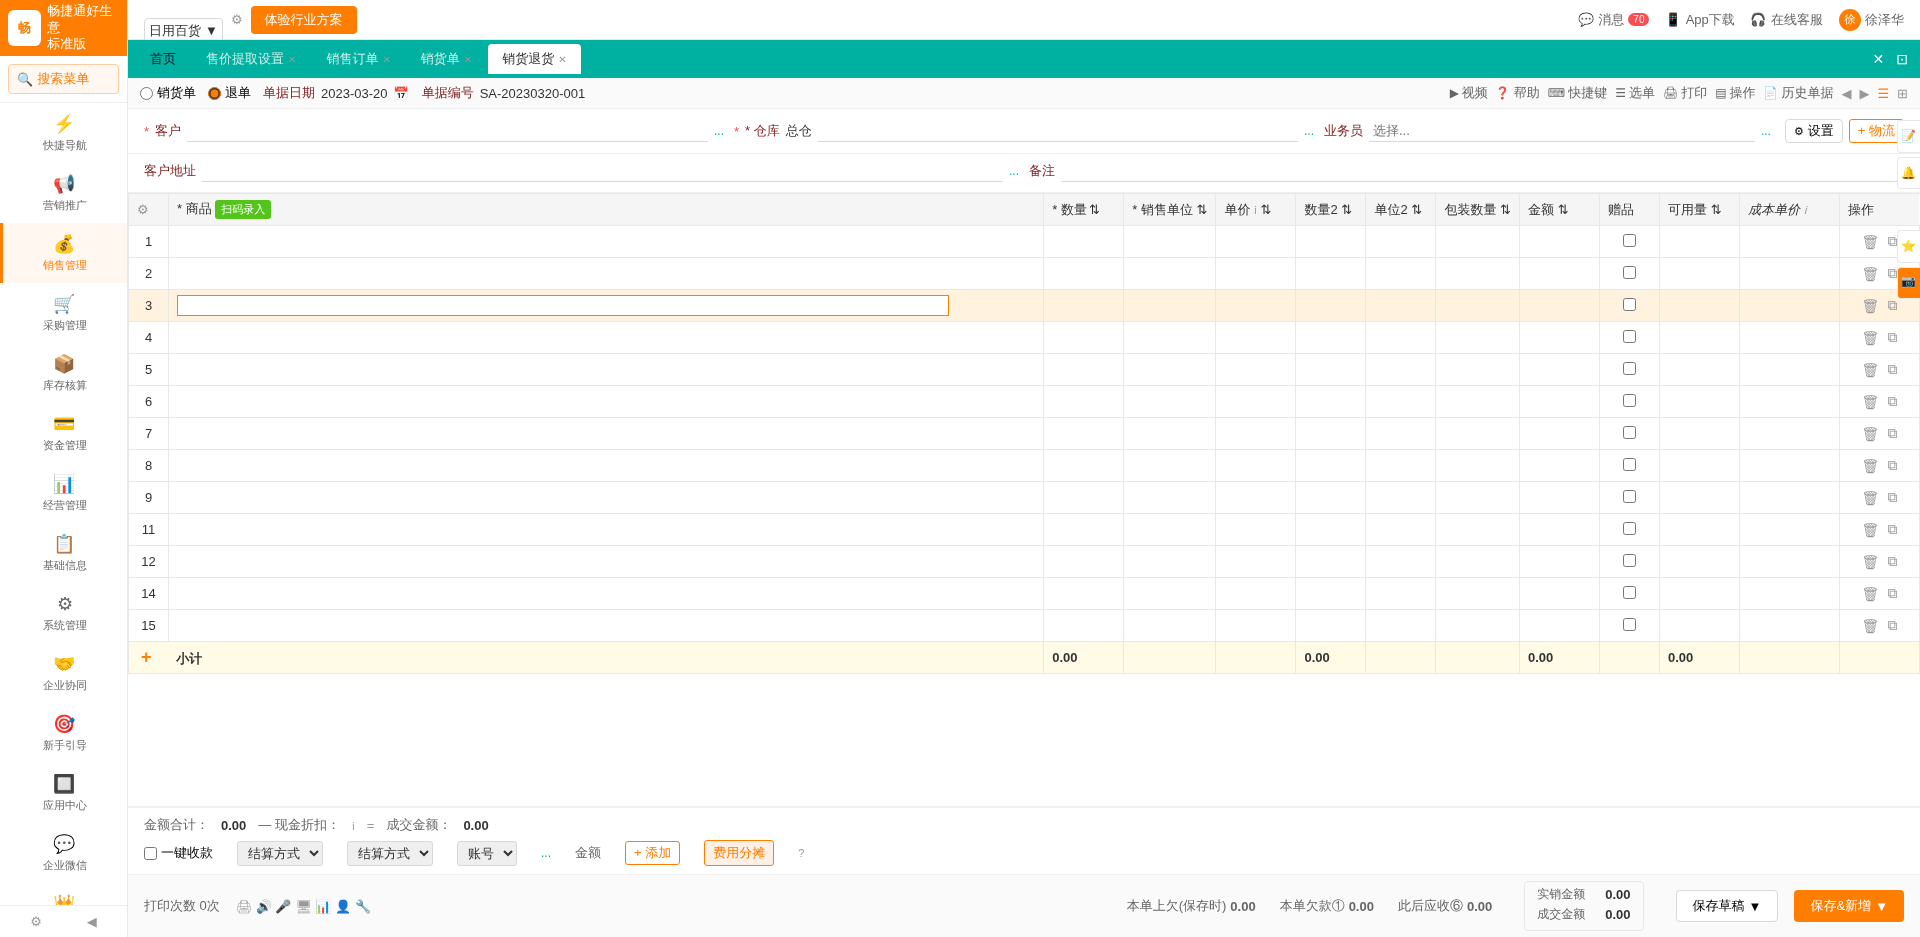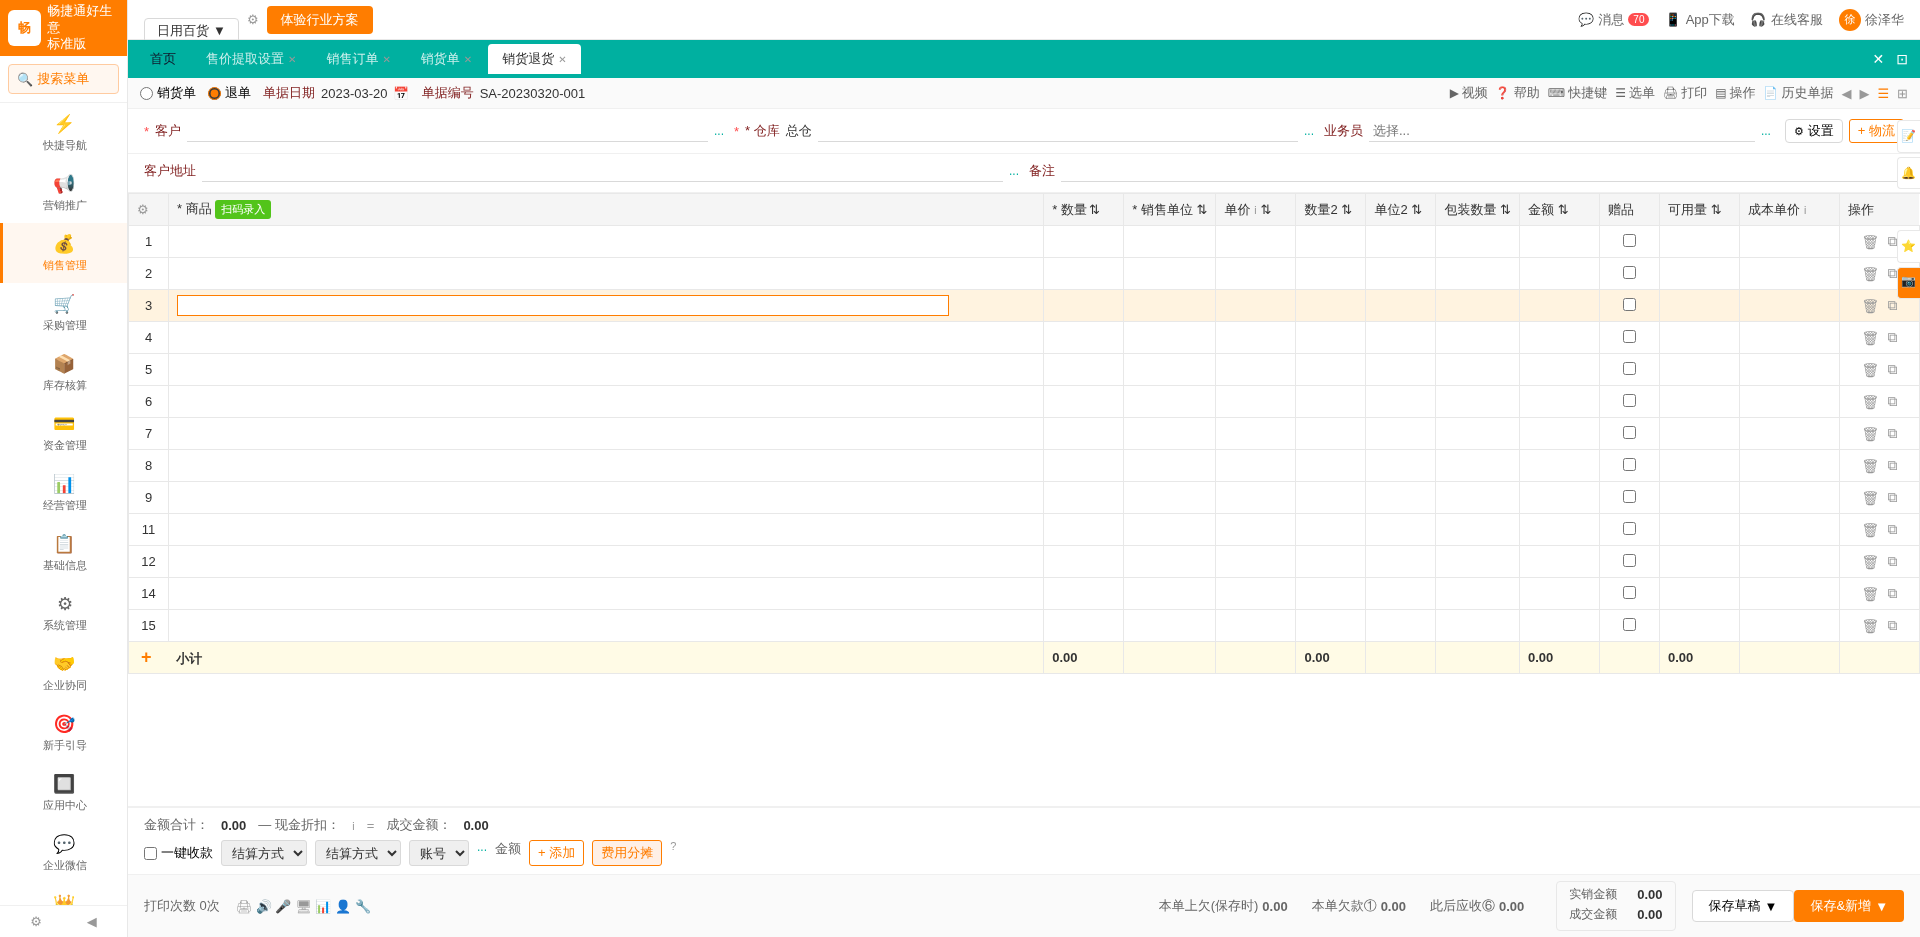--- a/index.html
+++ b/index.html
@@ -18,21 +18,21 @@
     .sidebar-item .icon { font-size: 18px; margin-bottom: 3px; }
     .sidebar-item .label { font-size: 11px; text-align: center; }
     .sidebar-footer { padding: 8px; display: flex; justify-content: space-around; border-top: 1px solid #f0f0f0; }
 
     
     .main { flex: 1; display: flex; flex-direction: column; overflow: hidden; }
 
     
     .top-header { background: #fff; height: 40px; display: flex; align-items: center; justify-content: space-between; padding: 0 16px; border-bottom: 1px solid #e8e8e8; }
     .header-left { display: flex; align-items: center; gap: 8px; }
-    .breadcrumb-select { display: flex; align-items: center; gap: 4px; border: 1px solid #d9d9d9; border-radius: 4px; padding: 3px 12px; color: #333; cursor: pointer; margin-top: 22px; }
+    .breadcrumb-select { display: flex; align-items: center; gap: 4px; border: 1px solid #d9d9d9; border-radius: 4px; padding: 3px 4px; color: #333; cursor: pointer; margin-top: 22px; }
     .trial-btn { background: #ff7d00; color: #fff; border: none; border-radius: 4px; padding: 5px 14px; cursor: pointer; font-size: 13px; }
     .header-right { display: flex; align-items: center; gap: 16px; color: #666; font-size: 12px; }
     .header-icon-item { display: flex; align-items: center; gap: 4px; cursor: pointer; }
     .badge { background: #ff4d4f; color: #fff; border-radius: 10px; padding: 1px 5px; font-size: 10px; }
 
     
     .tabs { background: #00b0a0; display: flex; align-items: center; height: 38px; padding: 0 8px; gap: 2px; }
     .tab { padding: 6px 14px; color: rgba(255,255,255,0.8); cursor: pointer; border-radius: 4px 4px 0 0; font-size: 13px; display: flex; align-items: center; gap: 4px; }
     .tab.active { background: #fff; color: #333; }
     .tab .close-icon { font-size: 10px; color: #999; }
@@ -76,21 +76,21 @@
     .footer-row td { background: #fffbe6 !important; font-weight: bold; }
     .add-row-btn { color: #ff7d00; cursor: pointer; font-size: 18px; font-weight: bold; margin-left: 4px; }
     .th-sort { cursor: pointer; display: inline-flex; align-items: center; gap: 2px; }
 
     
     .bottom-area { border-top: 2px solid #f0f0f0; padding: 8px 16px; }
     .amount-row { display: flex; align-items: center; gap: 12px; margin-bottom: 6px; }
     .amount-label { color: #666; }
     .amount-value { color: #333; font-weight: bold; }
     .equal-sign { color: #999; }
-    .payment-row { display: flex; gap: 8px; }
+    .payment-row { display: flex; align-items: center; gap: 24px; }
     .payment-checkbox { display: flex; align-items: center; gap: 4px; }
     .payment-select { border: 1px solid #d9d9d9; border-radius: 3px; padding: 3px 6px; color: #333; }
     .add-btn-sm { color: #ff7d00; background: none; border: 1px solid #ff7d00; border-radius: 3px; padding: 2px 8px; cursor: pointer; font-size: 12px; }
     .fee-btn { background: #fff; border: 1px solid #d9d9d9; border-radius: 3px; padding: 3px 8px; cursor: pointer; }
     .fee-btn.active { background: #fff0e6; border-color: #ff7d00; color: #ff7d00; }
 
     
     .status-bar { border-top: 1px solid #f0f0f0; padding: 6px 16px; display: flex; align-items: center; gap: 16px; background: #fafafa; }
     .status-item { color: #666; font-size: 12px; display: flex; align-items: center; gap: 4px; }
     .summary-row { display: flex; justify-content: space-between; gap: 20px; align-items: center; margin-bottom: 3px; }
@@ -106,21 +106,21 @@
     .col-goods { min-width: 180px; }
     .col-qty { width: 80px; }
     .col-unit { width: 80px; }
     .col-price { width: 80px; }
     .col-qty2 { width: 70px; }
     .col-unit2 { width: 70px; }
     .col-pkg { width: 80px; }
     .col-amount { width: 80px; }
     .col-gift { width: 60px; }
     .col-avail { width: 80px; }
-    .col-cost { width: 100px; }
+    .col-cost { width: 100px; font-style: italic; }
     .col-action { width: 80px; }
 
     .settings-side { position: fixed; right: 0; top: 120px; display: flex; flex-direction: column; }
     .side-tab { writing-mode: vertical-lr; padding: 8px 4px; background: #fff; border: 1px solid #e8e8e8; border-right: none; color: #666; font-size: 12px; cursor: pointer; border-radius: 4px 0 0 4px; margin-bottom: 4px; }
     .side-tab.active { background: #ff7d00; color: #fff; }
   </style>
 </head>
 <body>
 
 <div class="sidebar">
@@ -796,21 +796,21 @@
         <div class="summary-row">
           <span class="summary-label">实销金额</span>
           <span class="summary-value">0.00</span>
         </div>
         <div class="summary-row">
           <span class="summary-label">成交金额</span>
           <span class="summary-value">0.00</span>
         </div>
       </div>
 
-      <div style="display:flex;gap:0;">
+      <div style="display:flex;gap:16px;margin-left:16px;">
         <button class="save-draft-btn">
           <span>保存草稿</span>
           <span>▼</span>
         </button>
         <button class="save-new-btn">
           <span>保存&amp;新增</span>
           <span>▼</span>
         </button>
       </div>
     </div>

